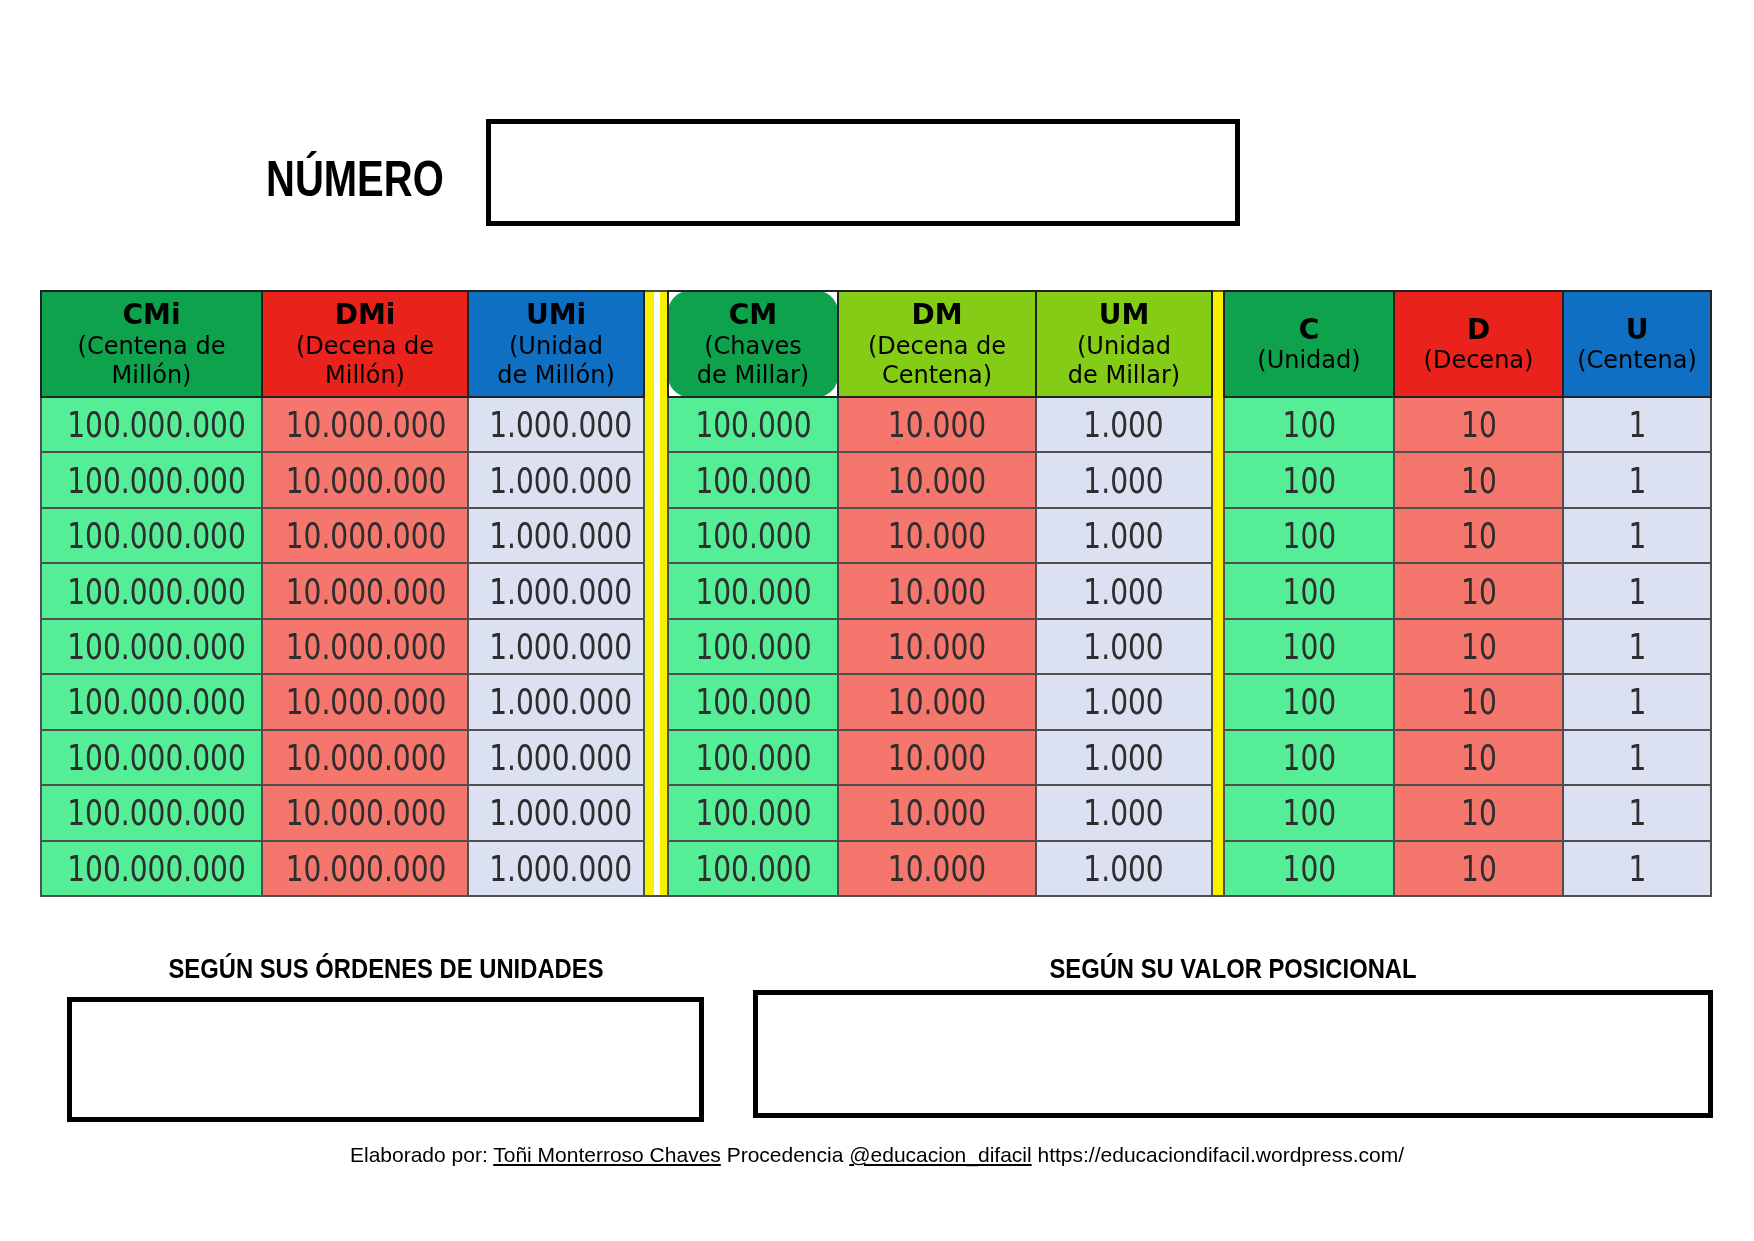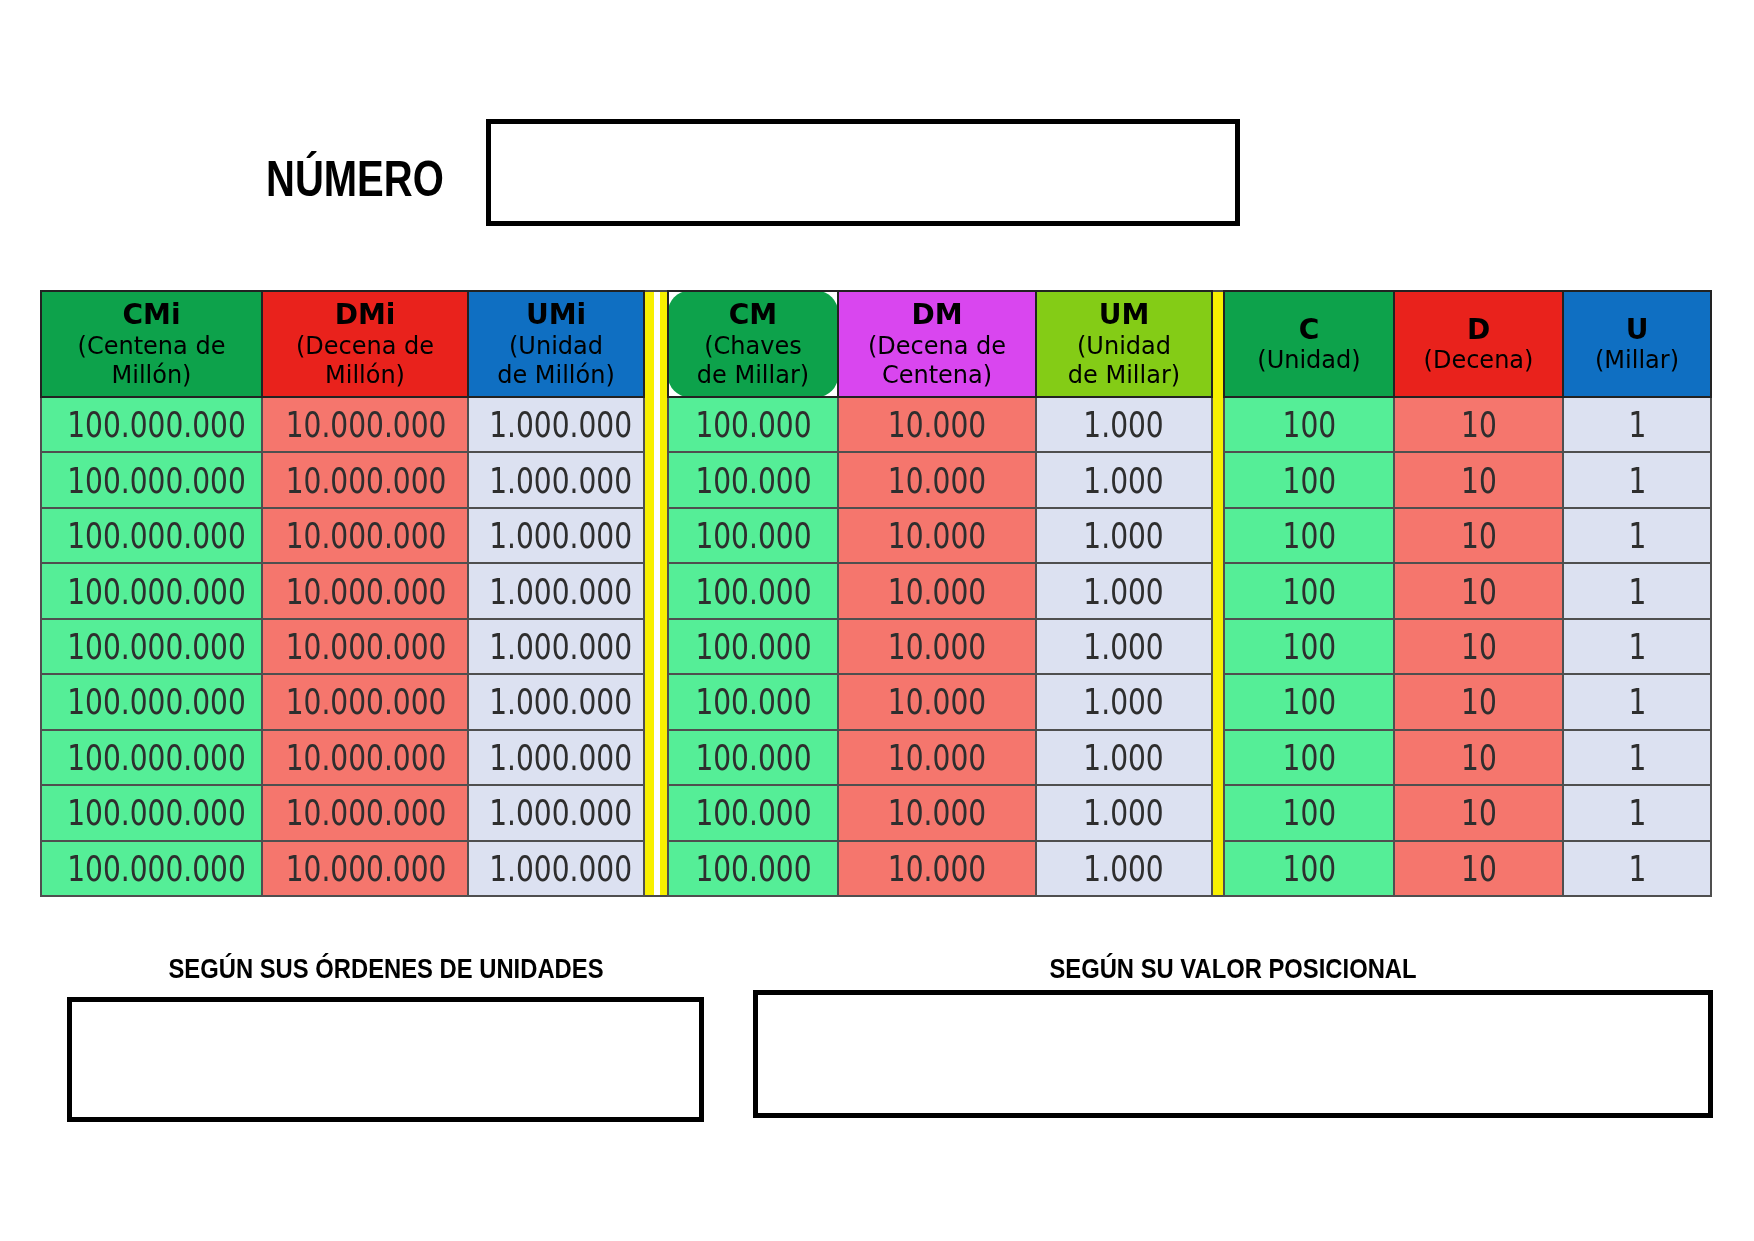--- a/index.html
+++ b/index.html
@@ -77,42 +77,42 @@
             <span class="abbr">UMi</span>
             <span class="dline">(Unidad</span>
             <span class="dline">de Millón)</span>
           </th>
           <th class="sepcell" style="background: linear-gradient(90deg, rgb(248, 240, 0) 0px, rgb(248, 240, 0) 9px, rgb(255, 255, 255) 9px, rgb(255, 255, 255) 15px, rgb(248, 240, 0) 15px, rgb(248, 240, 0) 24px);"></th>
           <th class="head" style="background: rgb(13, 162, 75); border-radius: 21px;">
             <span class="abbr">CM</span>
             <span class="dline">(Chaves</span>
             <span class="dline">de Millar)</span>
           </th>
-          <th class="head" style="background: #d946ef;">
+          <th class="head" style="background: #84cc16;">
             <span class="abbr">DM</span>
             <span class="dline">(Decena de</span>
             <span class="dline">Centena)</span>
           </th>
           <th class="head" style="background: #84cc16;">
             <span class="abbr">UM</span>
             <span class="dline">(Unidad</span>
             <span class="dline">de Millar)</span>
           </th>
           <th class="sepcell" style="background: rgb(248, 240, 0);"></th>
           <th class="head" style="background: rgb(13, 162, 75);">
             <span class="abbr">C</span>
             <span class="dline">(Unidad)</span>
           </th>
           <th class="head" style="background: rgb(233, 34, 28);">
             <span class="abbr">D</span>
             <span class="dline">(Decena)</span>
           </th>
           <th class="head" style="background: rgb(15, 111, 194);">
             <span class="abbr">U</span>
-            <span class="dline">(Millar)</span>
+            <span class="dline">(Centena)</span>
           </th>
         </tr>
       </thead>
     <tbody id="pv-body">
         <tr>
           <td class="num" style="background: rgb(85, 238, 151);"><span class="cnd">100.000.000</span></td>
           <td class="num" style="background: rgb(245, 118, 109);"><span class="cnd">10.000.000</span></td>
           <td class="num" style="background: rgb(220, 225, 241);"><span class="cnd">1.000.000</span></td>
           <td class="sepcell" style="background: linear-gradient(90deg, rgb(248, 240, 0) 0px, rgb(248, 240, 0) 9px, rgb(255, 255, 255) 9px, rgb(255, 255, 255) 15px, rgb(248, 240, 0) 15px, rgb(248, 240, 0) 24px);"></td>
           <td class="num" style="background: rgb(85, 238, 151);"><span class="cnd">100.000</span></td>
@@ -228,14 +228,15 @@
           <td class="num" style="background: rgb(220, 225, 241);"><span class="cnd">1</span></td>
         </tr>
       </tbody>
   </table>
 
   <div class="heading heading-left">SEGÚN SUS ÓRDENES DE UNIDADES</div>
   <div class="heading heading-right">SEGÚN SU VALOR POSICIONAL</div>
   <div class="answer-box box-left"></div>
   <div class="answer-box box-right"></div>
 
+  <div class="footer"><span>Elaborado por: </span><span class="u">Toñi Monterroso Chaves</span><span> Procedencia </span><span class="u">@educacion_difacil</span><span> https://educaciondifacil.wordpress.com/</span></div>
 
 </div>
 
 </body></html>

